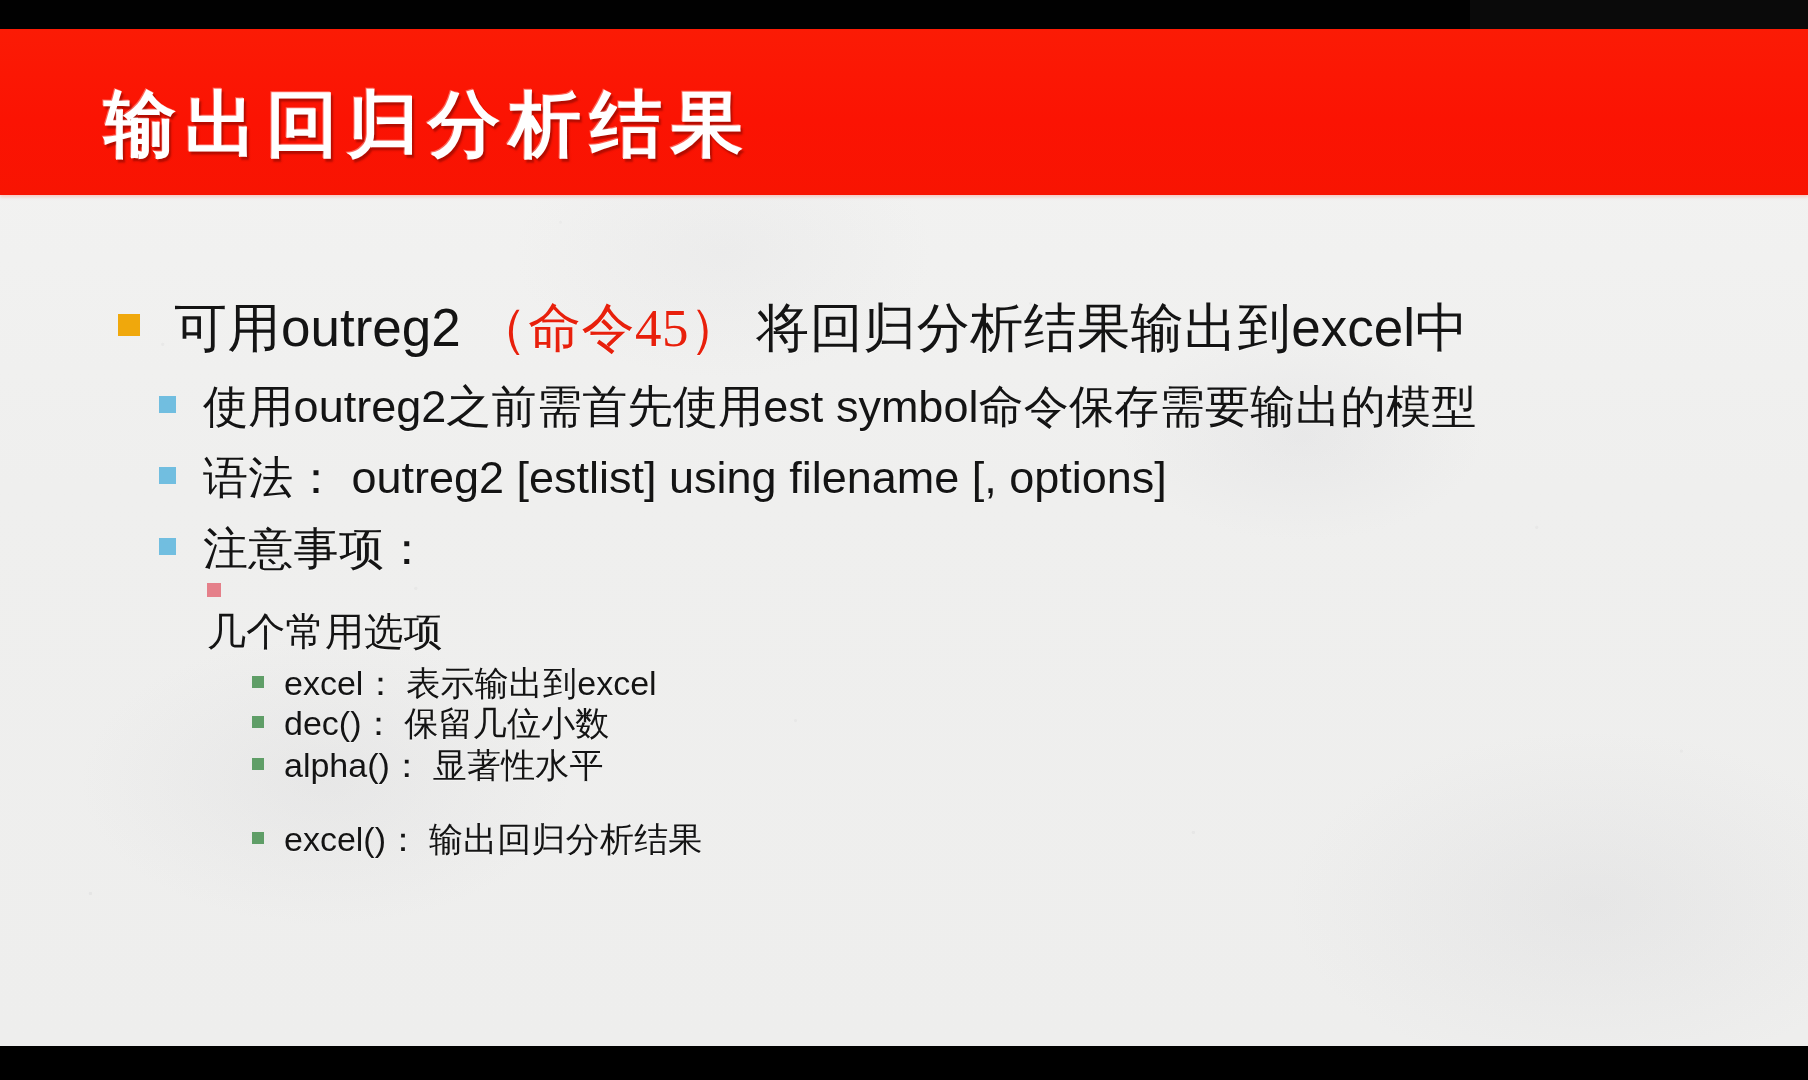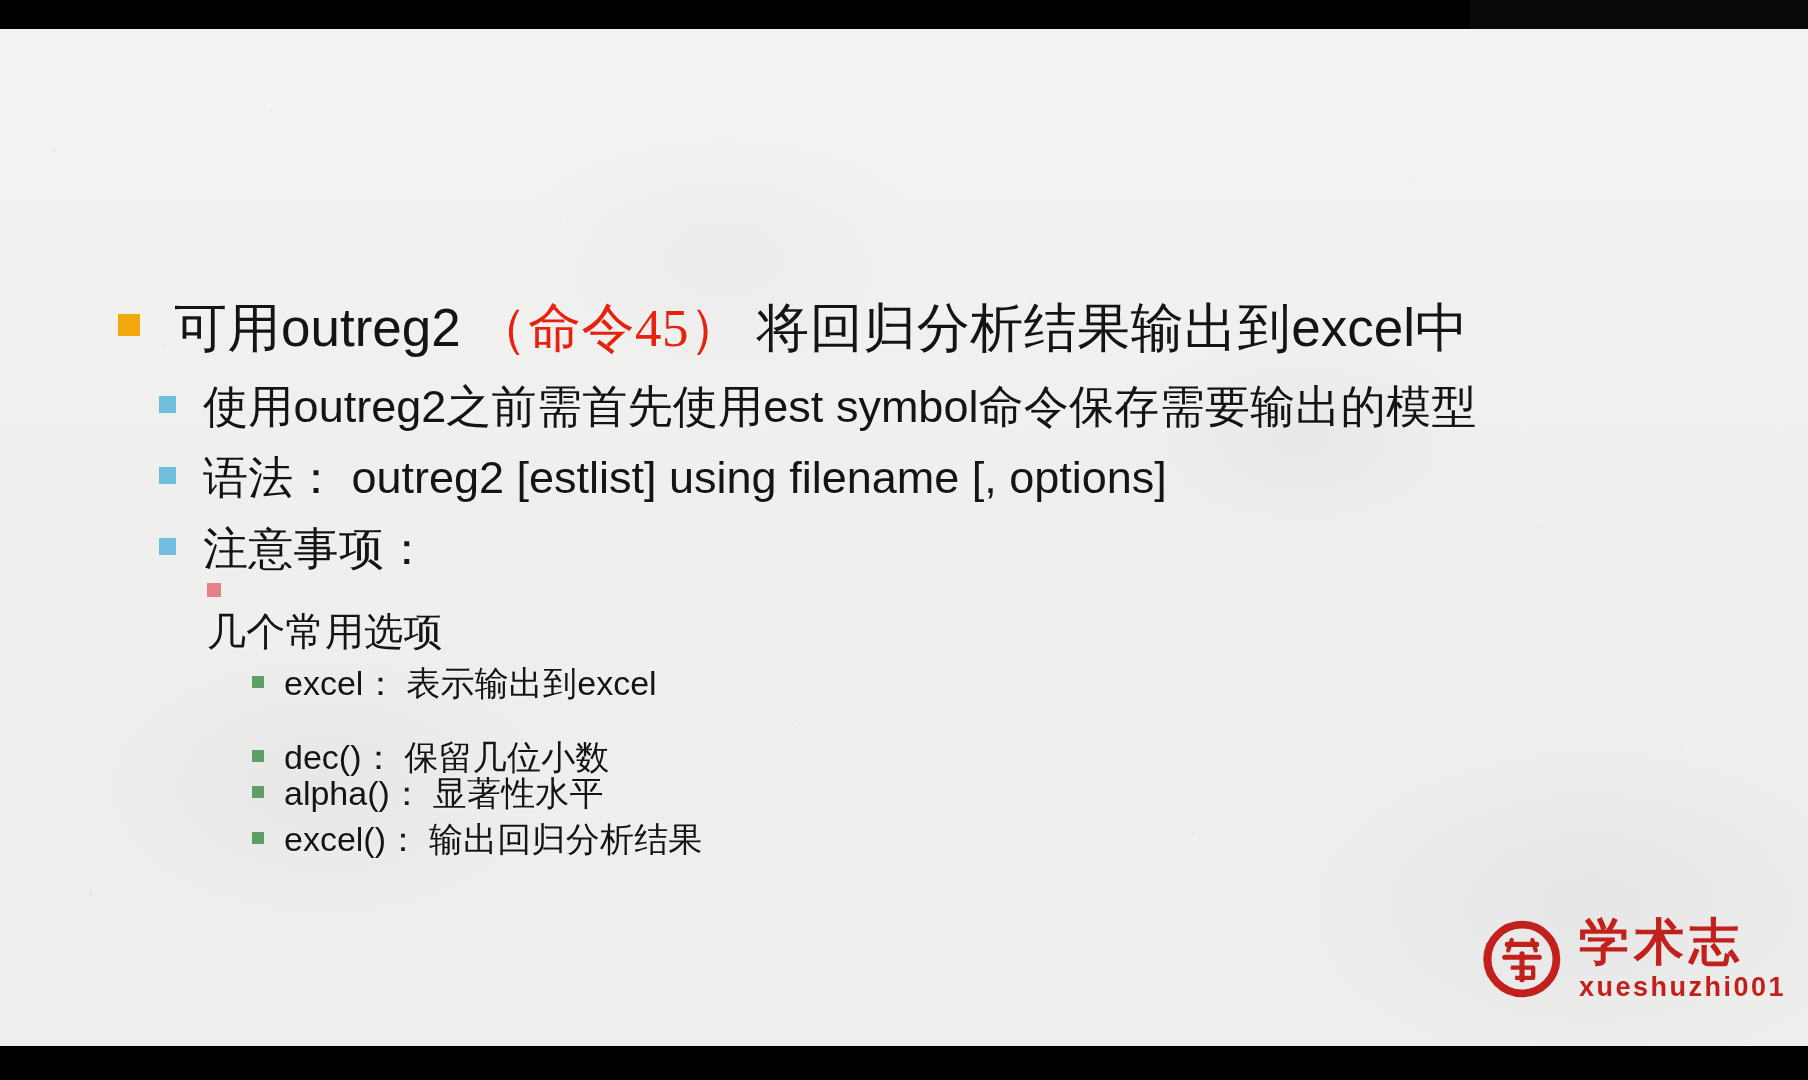--- a/index.html
+++ b/index.html
@@ -241,20 +241,23 @@
 <body>
 
 <div class="video-frame">
 
   <div class="letterbox-top"></div>
   <div class="letterbox-top-highlight"></div>
 
   <div class="slide">
     <div class="paper-noise"></div>
 
+    <div class="title-banner">
+      <div class="title-text">输出回归分析结果</div>
+    </div>
 
     <div class="bullets">
 
       <div class="row lvl1" style="top:98px;text-align:right;">
         <span class="marker"></span>
         <span class="row-text"><span>可用</span><span class="lat">outreg2</span><span class="em-red"> （命令45） </span><span>将回归分析结果输出到</span><span class="lat">excel</span><span>中</span></span>
       </div>
 
       <div class="row lvl2" style="top:182px;">
         <span class="marker"></span>
@@ -274,51 +277,34 @@
       <div class="row lvl3" style="top:396px;">
         <span class="marker"></span>
         <span class="row-text">几个常用选项</span>
       </div>
 
       <div class="row lvl4" style="top:466px;">
         <span class="marker"></span>
         <span class="row-text"><span class="lat">excel</span><span>： 表示输出到</span><span class="lat">excel</span></span>
       </div>
 
-      <div class="row lvl4" style="top:540px;">
+      <div class="row lvl4" style="top:506px;">
         <span class="marker"></span>
         <span class="row-text"><span class="lat">dec()</span><span>： 保留几位小数</span></span>
       </div>
 
-      <div class="row lvl4" style="top:576px;">
+      <div class="row lvl4" style="top:548px;">
         <span class="marker"></span>
         <span class="row-text"><span class="lat">alpha()</span><span>： 显著性水平</span></span>
       </div>
 
       <div class="row lvl4" style="top:622px;">
         <span class="marker"></span>
         <span class="row-text"><span class="lat">excel()</span><span>： 输出回归分析结果</span></span>
       </div>
 
     </div>
 
-    <div class="watermark">
-      <svg class="wm-seal" viewBox="0 0 100 100">
-        <circle cx="50" cy="50" r="40" fill="none" stroke="#c2201d" stroke-width="9"></circle>
-        <path d="M16 28 A42 42 0 0 0 16 74" fill="none" stroke="#c2201d" stroke-width="4" stroke-linecap="round" opacity="0.85"></path>
-        <path d="M10 32 A46 46 0 0 0 11 70" fill="none" stroke="#c2201d" stroke-width="3" stroke-linecap="round" opacity="0.6"></path>
-        <path d="M33 33 L67 33" stroke="#c2201d" stroke-width="6" stroke-linecap="round"></path>
-        <path d="M38 28 L34 40" stroke="#c2201d" stroke-width="5" stroke-linecap="round"></path>
-        <path d="M62 28 L66 40" stroke="#c2201d" stroke-width="5" stroke-linecap="round"></path>
-        <path d="M30 48 L70 48" stroke="#c2201d" stroke-width="6" stroke-linecap="round"></path>
-        <path d="M50 44 L50 74" stroke="#c2201d" stroke-width="6" stroke-linecap="round"></path>
-        <path d="M37 60 L63 60 L63 72 L42 72" fill="none" stroke="#c2201d" stroke-width="5" stroke-linejoin="round"></path>
-      </svg>
-      <div class="wm-words">
-        <span class="wm-cn">学术志</span>
-        <span class="wm-en">xueshuzhi001</span>
-      </div>
-    </div>
 
   </div>
 
   <div class="letterbox-bottom"></div>
 </div>
 
 </body></html>

